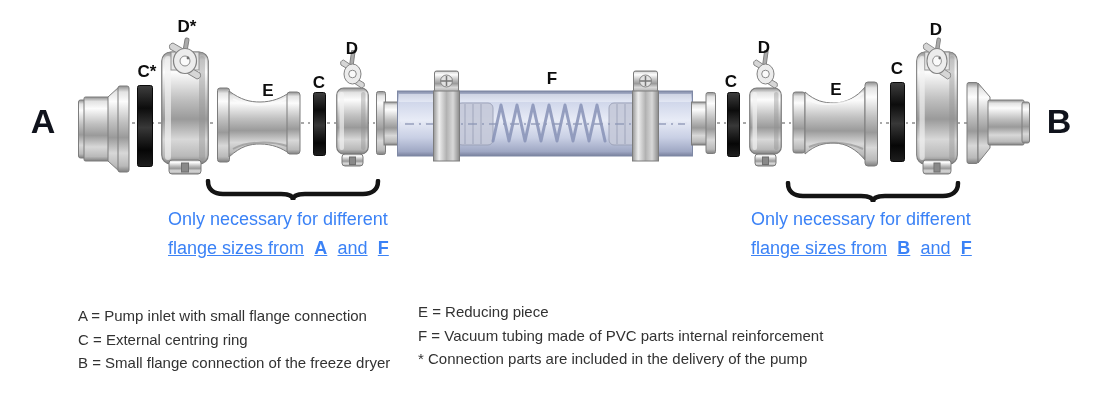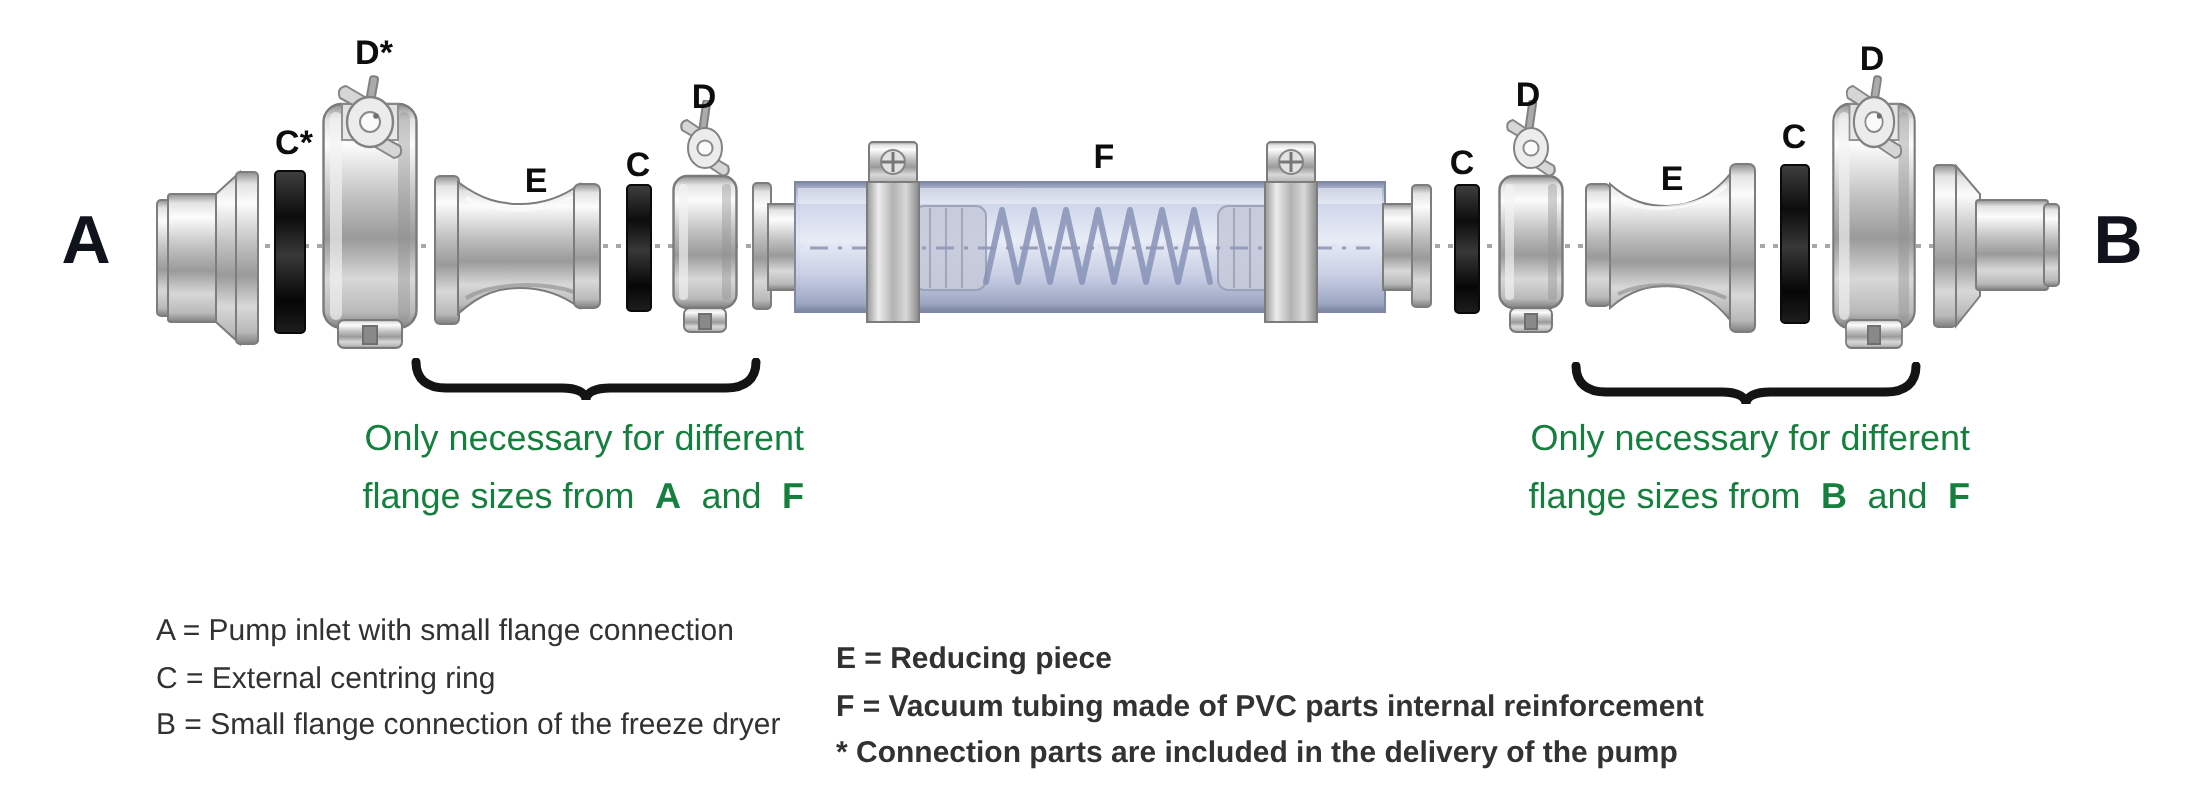--- a/index.html
+++ b/index.html
@@ -14,24 +14,24 @@
   }
   .plabel {
     position:absolute; transform:translate(-50%,-50%);
     font-weight:700; font-size:17px; color:#0d0d0d; white-space:nowrap;
   }
   .endpoint {
     position:absolute; transform:translate(-50%,-50%);
     font-weight:700; font-size:34px; color:#10131c;
   }
   .annotation {
-    position:absolute; width:234px; text-align:right;
-    font-size:18px; line-height:29px; color:#15803d;
-  }
-  .ann-line2 span { display:inline-block; }
+    position:absolute; width:234px; text-align:left;
+    font-size:18px; line-height:29px; color:#3b82f6;
+  }
+  .ann-line2 span { display:inline-block;text-decoration:underline; }
   .ann-line2 span + span { margin-left:0.29em; }
   .ann-bold { font-weight:700; }
   .legend-col { position:absolute; font-size:15px; line-height:23.5px; color:#323232; }
   svg { display:block; }
 </style>
 </head>
 <body>
 
 <div class="stage">
 
@@ -258,19 +258,19 @@
       <span>and</span>
       <span class="ann-bold">F</span>
     </div>
   </div>
 
   <div class="legend-col" style="left:78px; top:304px;">
     <div>A = Pump inlet with small flange connection</div>
     <div>C = External centring ring</div>
     <div>B = Small flange connection of the freeze dryer</div>
   </div>
-  <div class="legend-col" style="left:418px; top:318px;font-weight:bold;">
+  <div class="legend-col" style="left:418px; top:300px;">
     <div>E = Reducing piece</div>
     <div>F = Vacuum tubing made of PVC parts internal reinforcement</div>
     <div>* Connection parts are included in the delivery of the pump</div>
   </div>
 
 </div>
 
 </body></html>

